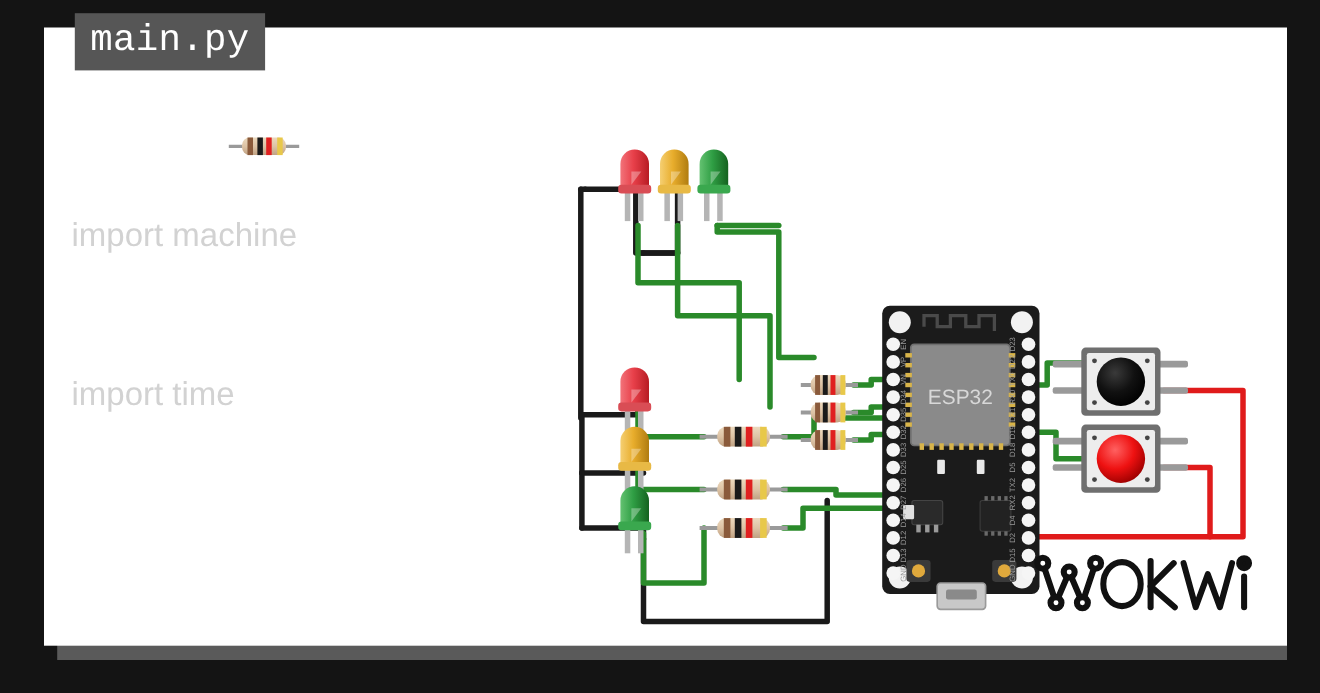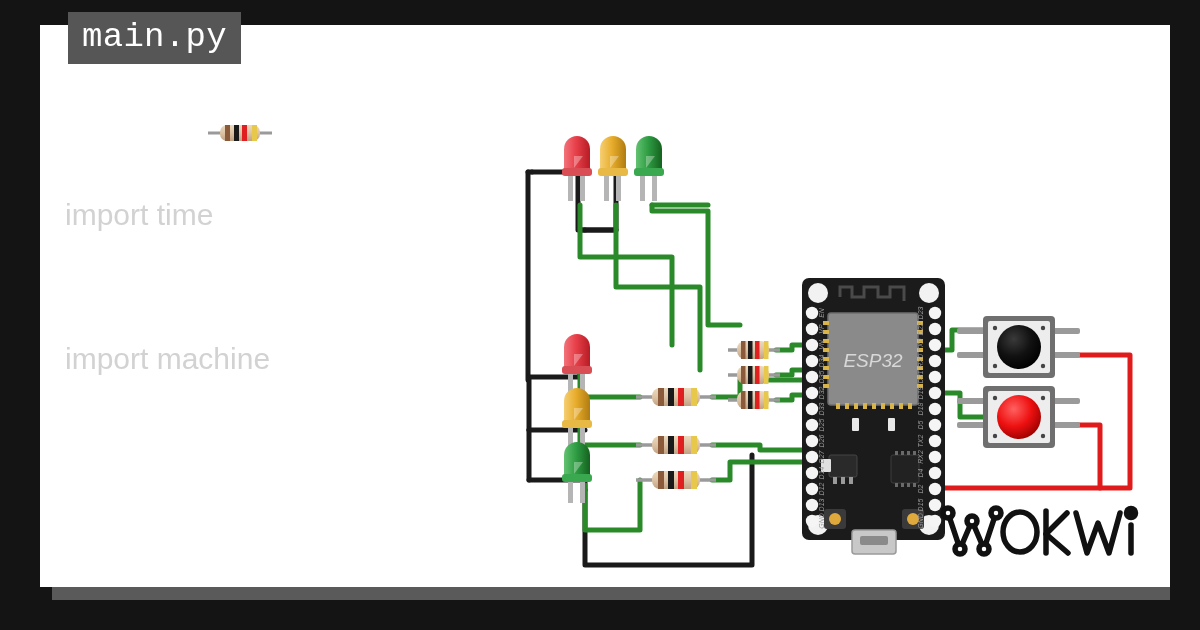--- a/index.html
+++ b/index.html
@@ -52,42 +52,41 @@
     pointer-events: none;
   }
   .code-line { height: 48px; }
   .code-line.blank { color: transparent; }
 
   
   .diagram-layer {
     position: absolute; left: 0; top: 0;
     width: 1130px; height: 590px;
     z-index: 20;
-    font-style: italic;
   }
   .diagram-layer svg { display: block; }
 
   
   .wokwi-logo {
     position: absolute; right: 30px; bottom: 22px;
     z-index: 30;
   }
 </style>
 </head>
 <body>
 
 <div id="root">
 
   <div class="backing-panel"></div>
 
   <div class="canvas-sheet">
 
     <div class="code-layer">
+      <div class="code-line">import machine</div>
       <div class="code-line">import time</div>
-      <div class="code-line">import machine</div>
       <div class="code-line blank"></div>
       
       
       
       
       
       
       
       
     </div>

